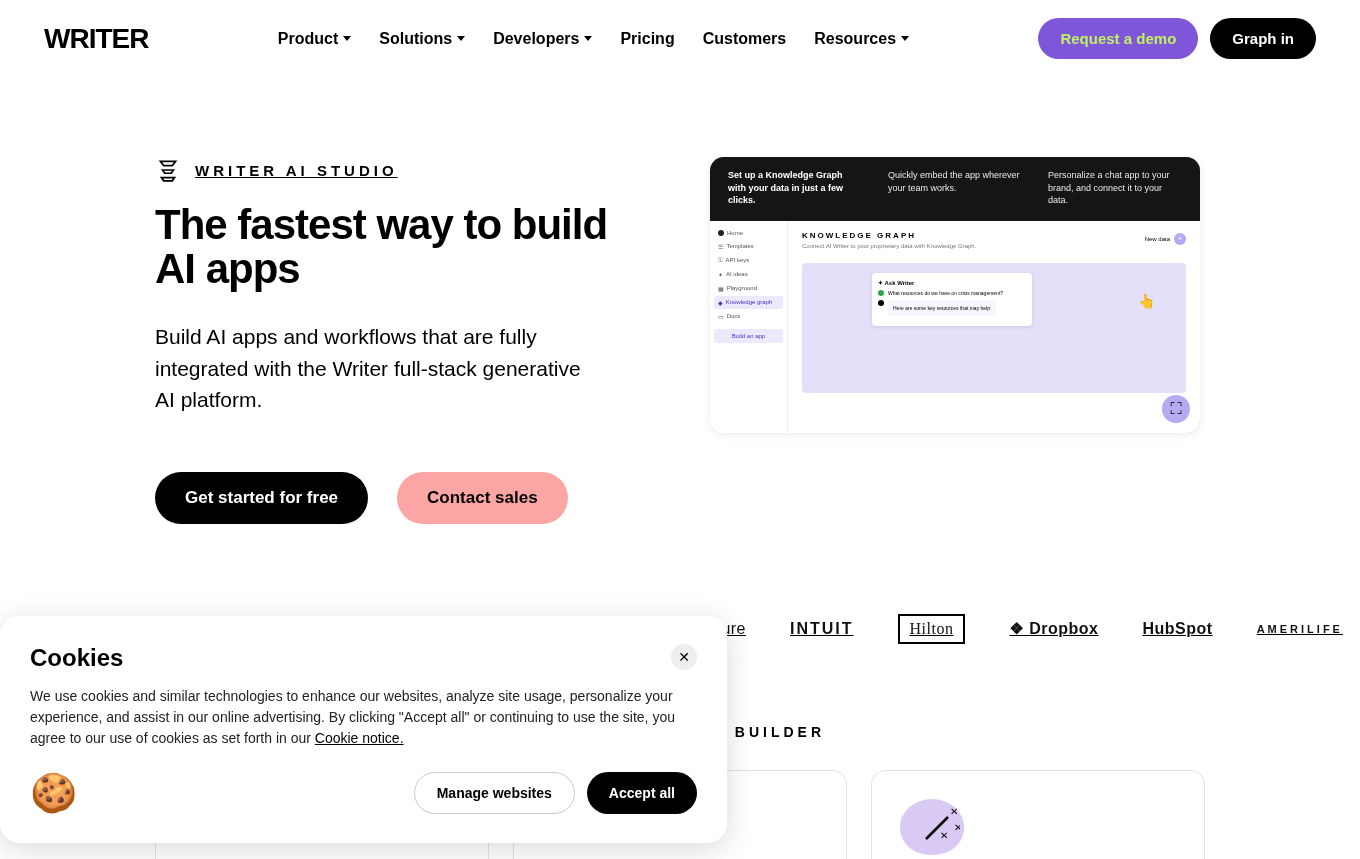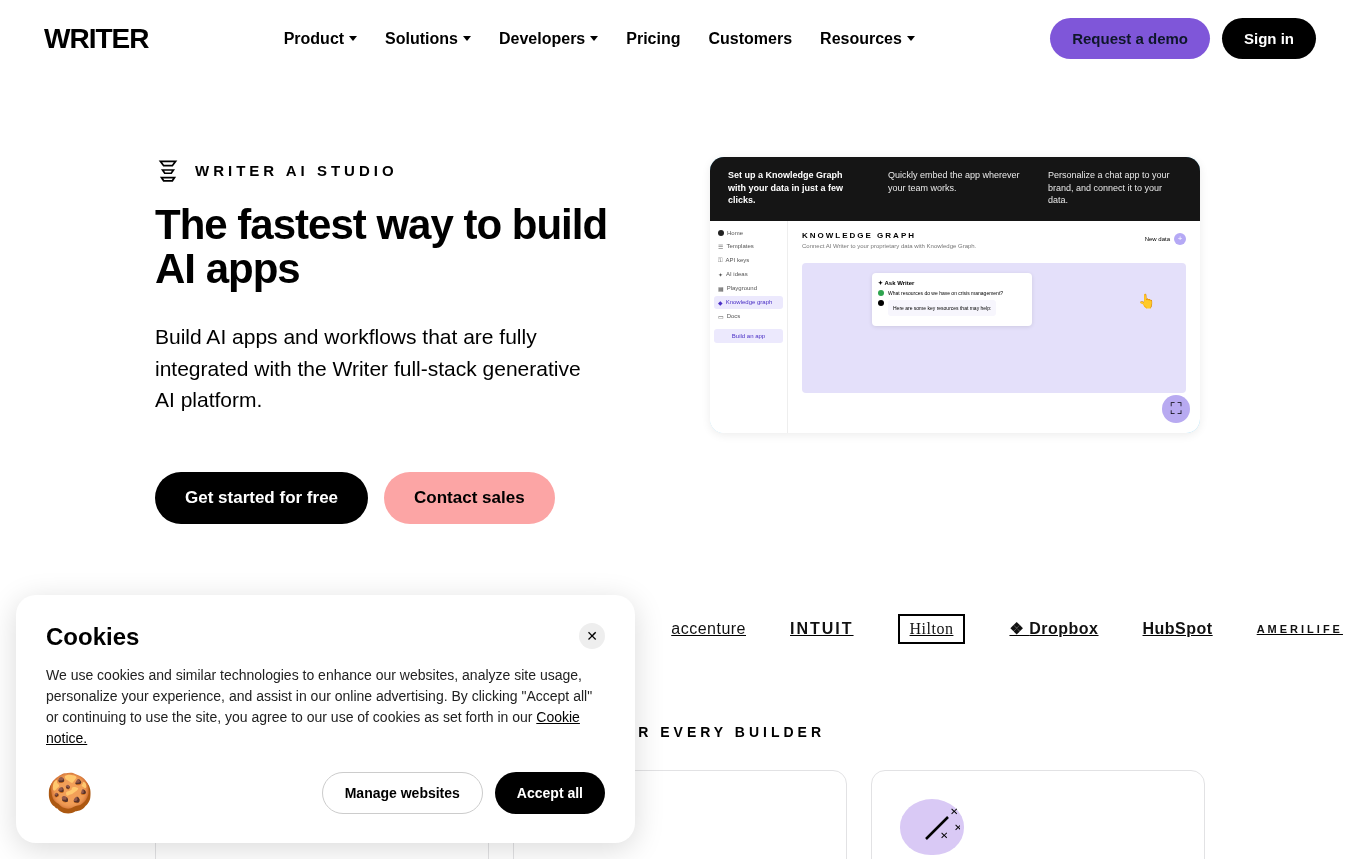--- a/index.html
+++ b/index.html
@@ -6,33 +6,33 @@
 body { font-family: -apple-system, BlinkMacSystemFont, 'Segoe UI', Helvetica, Arial, sans-serif; background: #fff; color: #000; width: 1360px; overflow-x: hidden; }
 
 
 .header { display: flex; align-items: center; justify-content: space-between; padding: 18px 44px; }
 .logo { font-weight: 900; font-size: 28px; letter-spacing: -1px; }
 .nav { display: flex; align-items: center; gap: 28px; }
 .nav-item { font-size: 16px; font-weight: 600; cursor: pointer; display: flex; align-items: center; gap: 5px; }
 .nav-item .caret { width: 0; height: 0; border-left: 4px solid transparent; border-right: 4px solid transparent; border-top: 5px solid #000; }
 .header-actions { display: flex; gap: 12px; }
 .btn { padding: 12px 22px; border-radius: 100px; font-size: 15px; font-weight: 600; cursor: pointer; border: none; }
-.btn-primary { background: #7f56d9; color: #0f172a; }
+.btn-primary { background: #7f56d9; color: #bef264; }
 .btn-dark { background: #000; color: #fff; }
 .btn-light { background: #fca5a5; color: #000; }
 
 
 .hero { display: flex; padding: 80px 155px 40px 155px; gap: 60px; align-items: flex-start; }
 .hero-left { flex: 1; max-width: 560px; }
-.eyebrow { display: flex; align-items: center; gap: 14px; margin-bottom: 20px; }
+.eyebrow { display: flex; align-items: center; gap: 14px; margin-bottom: 20px; text-decoration: underline; }
 .eyebrow-icon { width: 26px; height: 26px; }
 .eyebrow-text { font-size: 15px; font-weight: 700; letter-spacing: 4px; }
 .hero-title { font-size: 42px; font-weight: 700; line-height: 1.05; margin-bottom: 30px; letter-spacing: -1px; }
 .hero-sub { font-size: 21px; line-height: 1.5; margin-bottom: 56px; max-width: 440px; }
-.hero-ctas { display: flex; gap: 16px; align-items: flex-end; }
+.hero-ctas { display: flex; gap: 29px; align-items: flex-end; }
 .hero-ctas .btn { padding: 16px 30px; font-size: 17px; }
 .hero-right { flex: 1; }
 .demo-box { width: 490px; height: 276px; border-radius: 14px; overflow: hidden; position: relative; background: #7dd3fc; box-shadow: 0 2px 10px rgba(0,0,0,0.08); }
 .demo-header { background: #151515; color: #fff; padding: 12px 18px 14px; display: flex; gap: 26px; font-size: 9px; line-height: 1.4; }
 .demo-header-col { flex: 1; opacity: 0.9; }
 .demo-header-col.bold { font-weight: 600; opacity: 1; }
 .demo-body { display: flex; height: calc(100% - 62px); background: #fff; }
 .demo-sidebar { width: 78px; background: #fff; border-right: 1px solid #eee; padding: 6px 4px; font-size: 6px; }
 .demo-sb-row { display: flex; align-items: center; gap: 3px; padding: 3px 4px; margin-bottom: 1px; border-radius: 3px; color: #555; }
 .demo-sb-row.active { background: #ece9fd; color: #4a2fc5; }
@@ -60,21 +60,21 @@
 .logo-item.box { border: 2px solid #000; padding: 4px 10px; font-family: Georgia, serif; font-weight: 400; }
 
 
 .tools { padding: 50px 155px 0; }
 .tools-eyebrow { text-align: center; font-size: 14px; font-weight: 700; letter-spacing: 4px; margin-bottom: 30px; }
 .cards { display: flex; gap: 24px; }
 .card { flex: 1; border: 1px solid #e2e2e4; border-radius: 14px; padding: 28px; min-height: 94px; }
 .card-icon { width: 64px; height: 56px; background: #d9c9f5; border-radius: 50% 50% 48% 48%; position: relative; }
 
 
-.cookie { position: fixed; left: 16px; bottom: 16px; width: 619px; background: #fff; border-radius: 20px; padding: 28px 30px; box-shadow: 0 6px 30px rgba(0,0,0,0.15); }
+.cookie { position: fixed; left: 0; bottom: 16px; width: 727px; background: #fff; border-radius: 20px; padding: 28px 30px; box-shadow: 0 6px 30px rgba(0,0,0,0.15); }
 .cookie-header { display: flex; justify-content: space-between; align-items: flex-start; }
 .cookie-title { font-size: 24px; font-weight: 600; margin-bottom: 14px; }
 .cookie-close { width: 26px; height: 26px; border-radius: 50%; background: #eee; display: flex; align-items: center; justify-content: center; cursor: pointer; font-size: 14px; }
 .cookie-text { font-size: 14px; line-height: 1.5; color: #222; margin-bottom: 22px; }
 .cookie-text a { color: #000; text-decoration: underline; }
 .cookie-footer { display: flex; align-items: center; justify-content: space-between; }
 .cookie-emoji { font-size: 38px; }
 .cookie-actions { display: flex; gap: 12px; }
 .cookie-actions .btn { padding: 12px 22px; font-size: 14px; }
 .btn-outline { background: #fff; border: 1px solid #ccc; }
@@ -103,21 +103,21 @@
     <div class="nav-item">
         <span>Customers</span>
       </div>
     <div class="nav-item">
         <span>Resources</span>
         <span class="caret"></span>
       </div>
   </nav>
   <div class="header-actions">
     <button class="btn btn-primary">Request a demo</button>
-    <button class="btn btn-dark">Sign in</button>
+    <button class="btn btn-dark">Graph in</button>
   </div>
 </header>
 
 <section class="hero">
   <div class="hero-left">
     <div class="eyebrow">
       <svg class="eyebrow-icon" viewBox="0 0 24 24" fill="none" stroke="#000" stroke-width="1.6">
           <path d="M5 4h14l-3 4H8z"></path>
           <path d="M7 12h10l-2 3H9z"></path>
           <path d="M6 19h12l-2 3H8z"></path>

